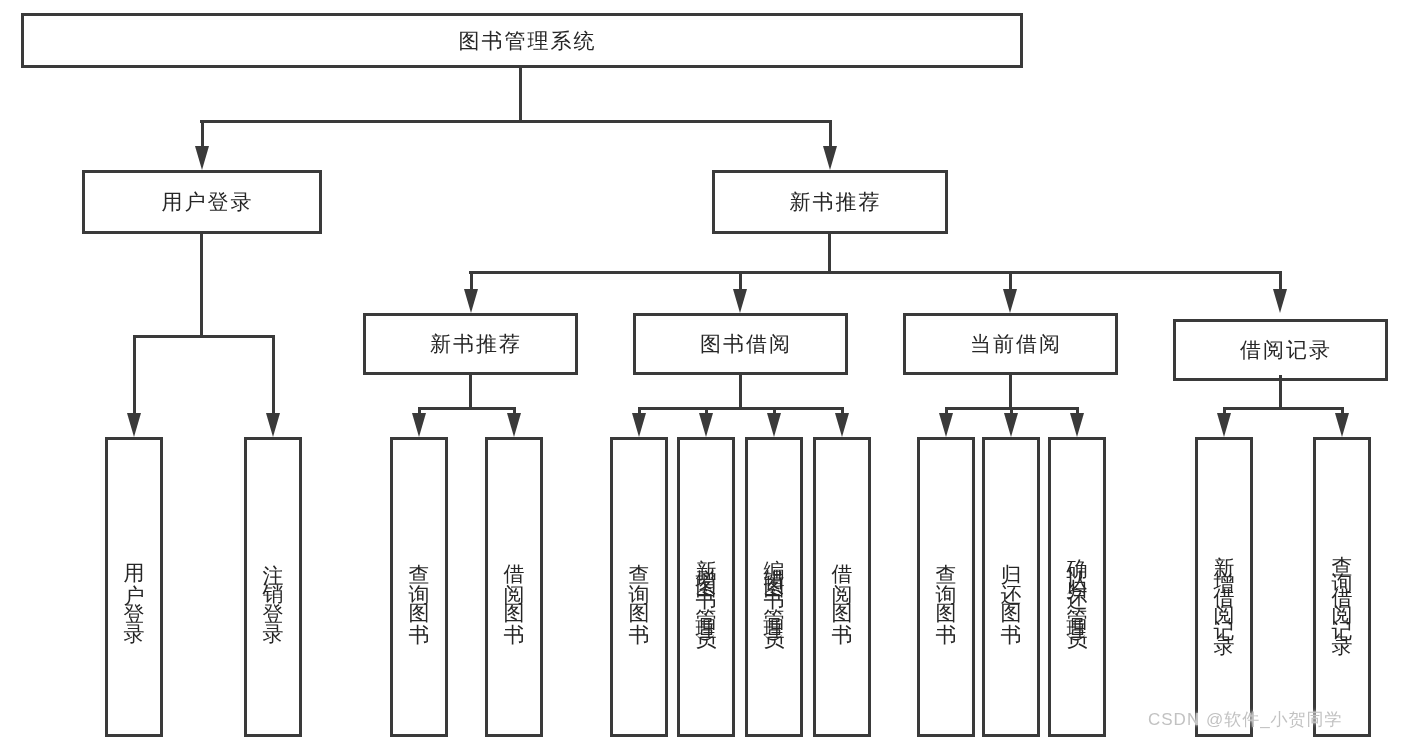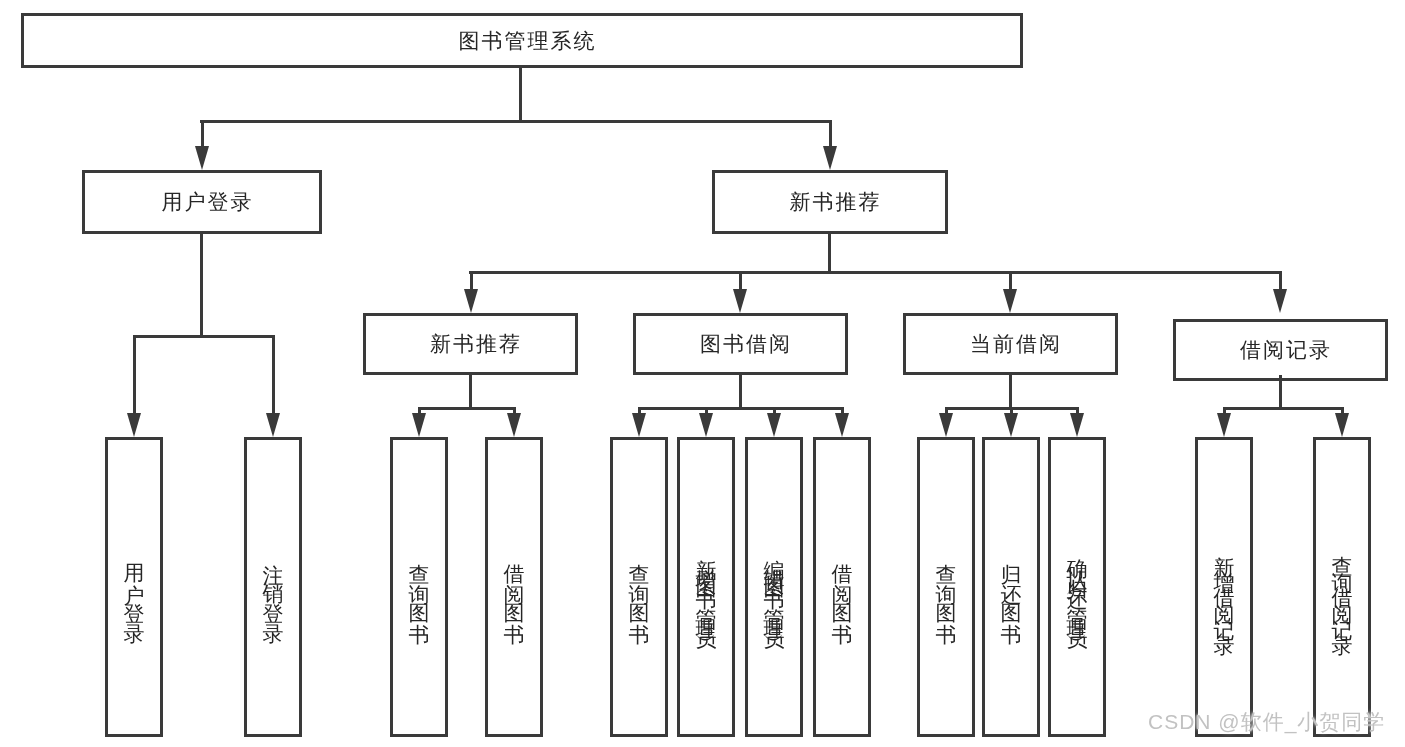--- a/index.html
+++ b/index.html
@@ -31,21 +31,21 @@
   .arrow::before{
     content:"";position:absolute;left:5.5px;top:0;width:3px;
     height:calc(100% - 22px);background:var(--line);
   }
   .arrow::after{
     content:"";position:absolute;left:0;bottom:0;width:0;height:0;
     border-left:7px solid transparent;border-right:7px solid transparent;
     border-top:24px solid var(--line);
   }
   .watermark{
-    position:absolute;left:1148px;top:708px;font-size:21px;color:var(--wm);
+    position:absolute;left:1148px;top:708px;font-size:17px;color:var(--wm);
     letter-spacing:1px;z-index:10;white-space:nowrap;
     text-shadow:0 0 2px #ffffff,0 0 4px #ffffff;
     text-align:center;
   }
 </style>
 </head>
 <body>
 
 <div id="canvas">
 

